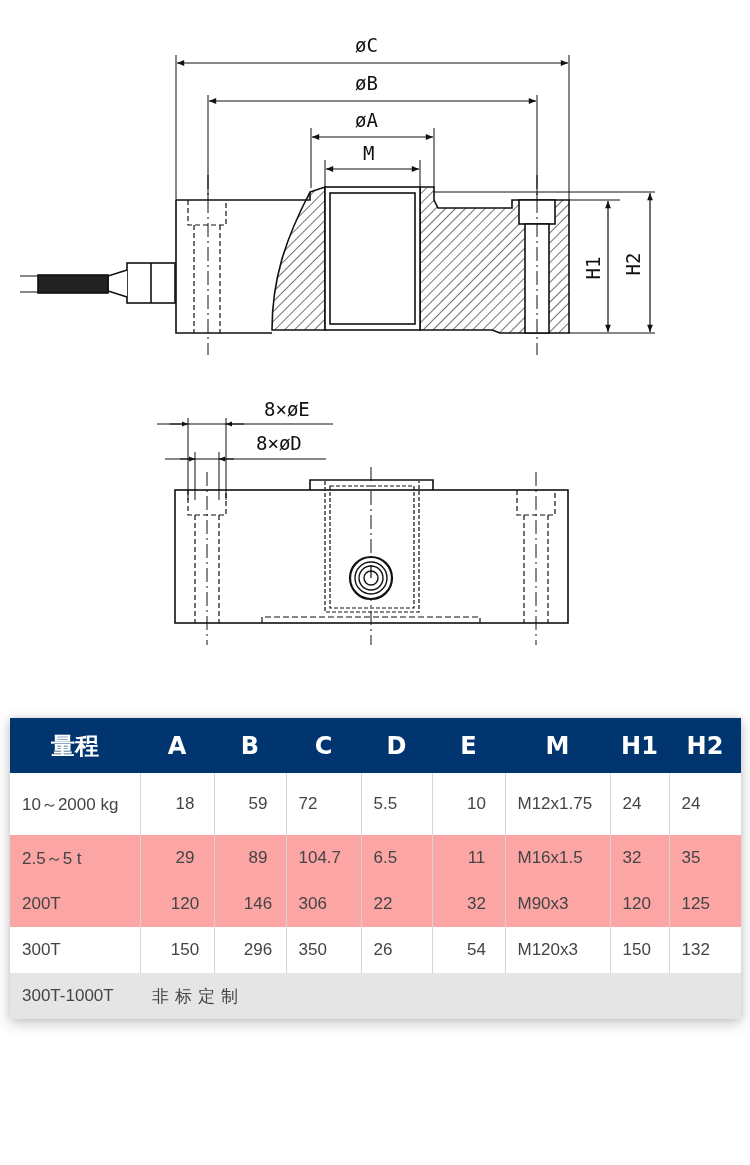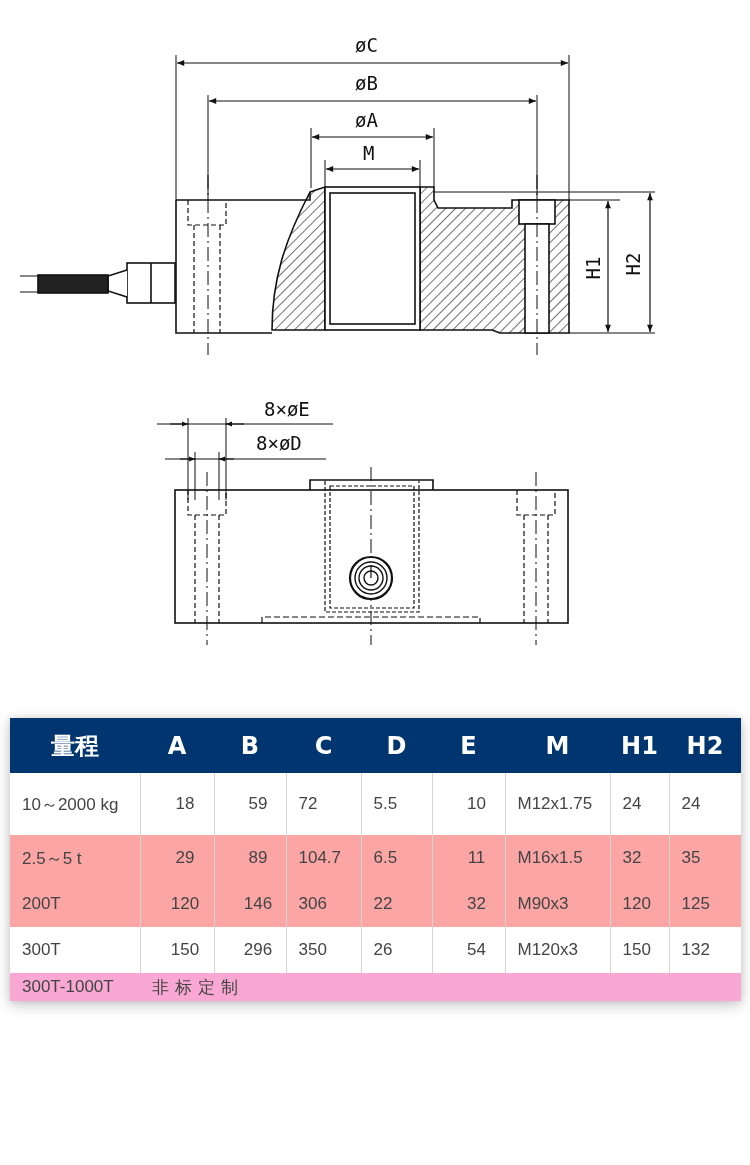--- a/index.html
+++ b/index.html
@@ -15,21 +15,21 @@
   table.spec { border-collapse: collapse; width: 731px; table-layout: fixed; }
   table.spec th { background: #003570; color: #ffffff; height: 55px; font-weight: bold;
                   font-size: 24px; font-family: "DejaVu Sans", sans-serif; text-align: center; padding: 0; }
   table.spec th.first { text-align: center; }
   table.spec td { height: 46px; color: #444; font-size: 17px; font-family: "Liberation Sans", "DejaVu Sans", sans-serif;
                   border-left: 1px solid #d4d4d4; padding: 0 0 0 12px; text-align: left; }
   table.spec td:first-child { border-left: none; padding-left: 12px; }
   table.spec td.num { text-align: center; padding-left: 16px; }
   table.spec tr.alt td { background: #fca5a5; }
   table.spec tr.first-row td { height: 62px; }
-  table.spec tr.footer td { background: #f9a8d4; height: 28px; border-left: none; }
+  table.spec tr.footer td { background: #e5e5e5; height: 46px; border-left: none; }
   .custom { letter-spacing: 6px; text-align: center; font-size: 18px; color: #444; margin-top: 8px; }
 </style>
 </head>
 <body>
 
 <div class="drawing">
   <svg viewBox="0 0 750 660" xmlns="http://www.w3.org/2000/svg">
     <defs>
       <pattern id="hatch" patternUnits="userSpaceOnUse" width="7" height="7" patternTransform="rotate(45)">
         <line x1="0" y1="0" x2="0" y2="7" stroke="#111" stroke-width="1.2"></line>

